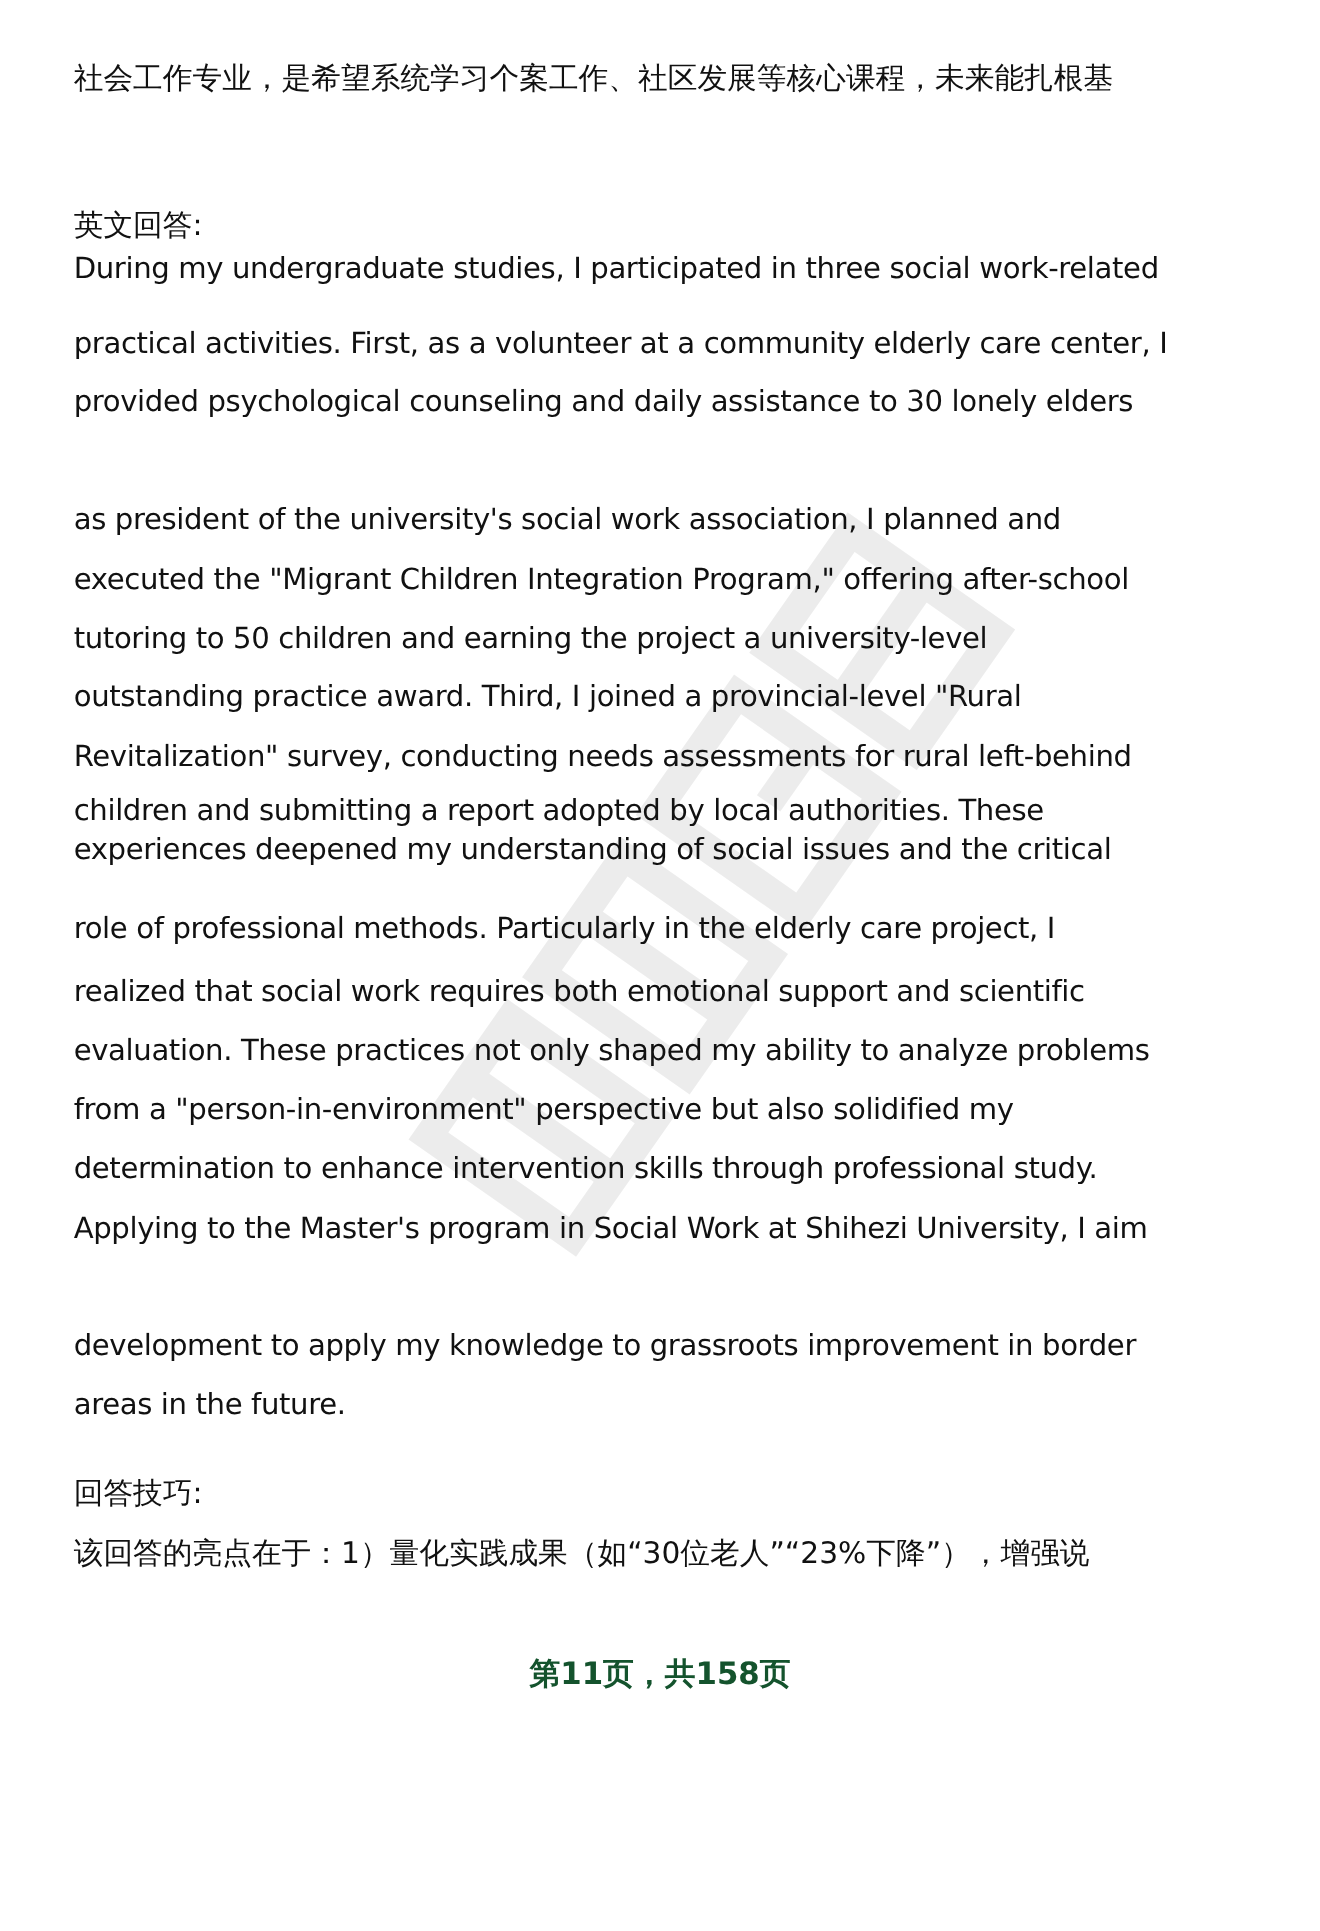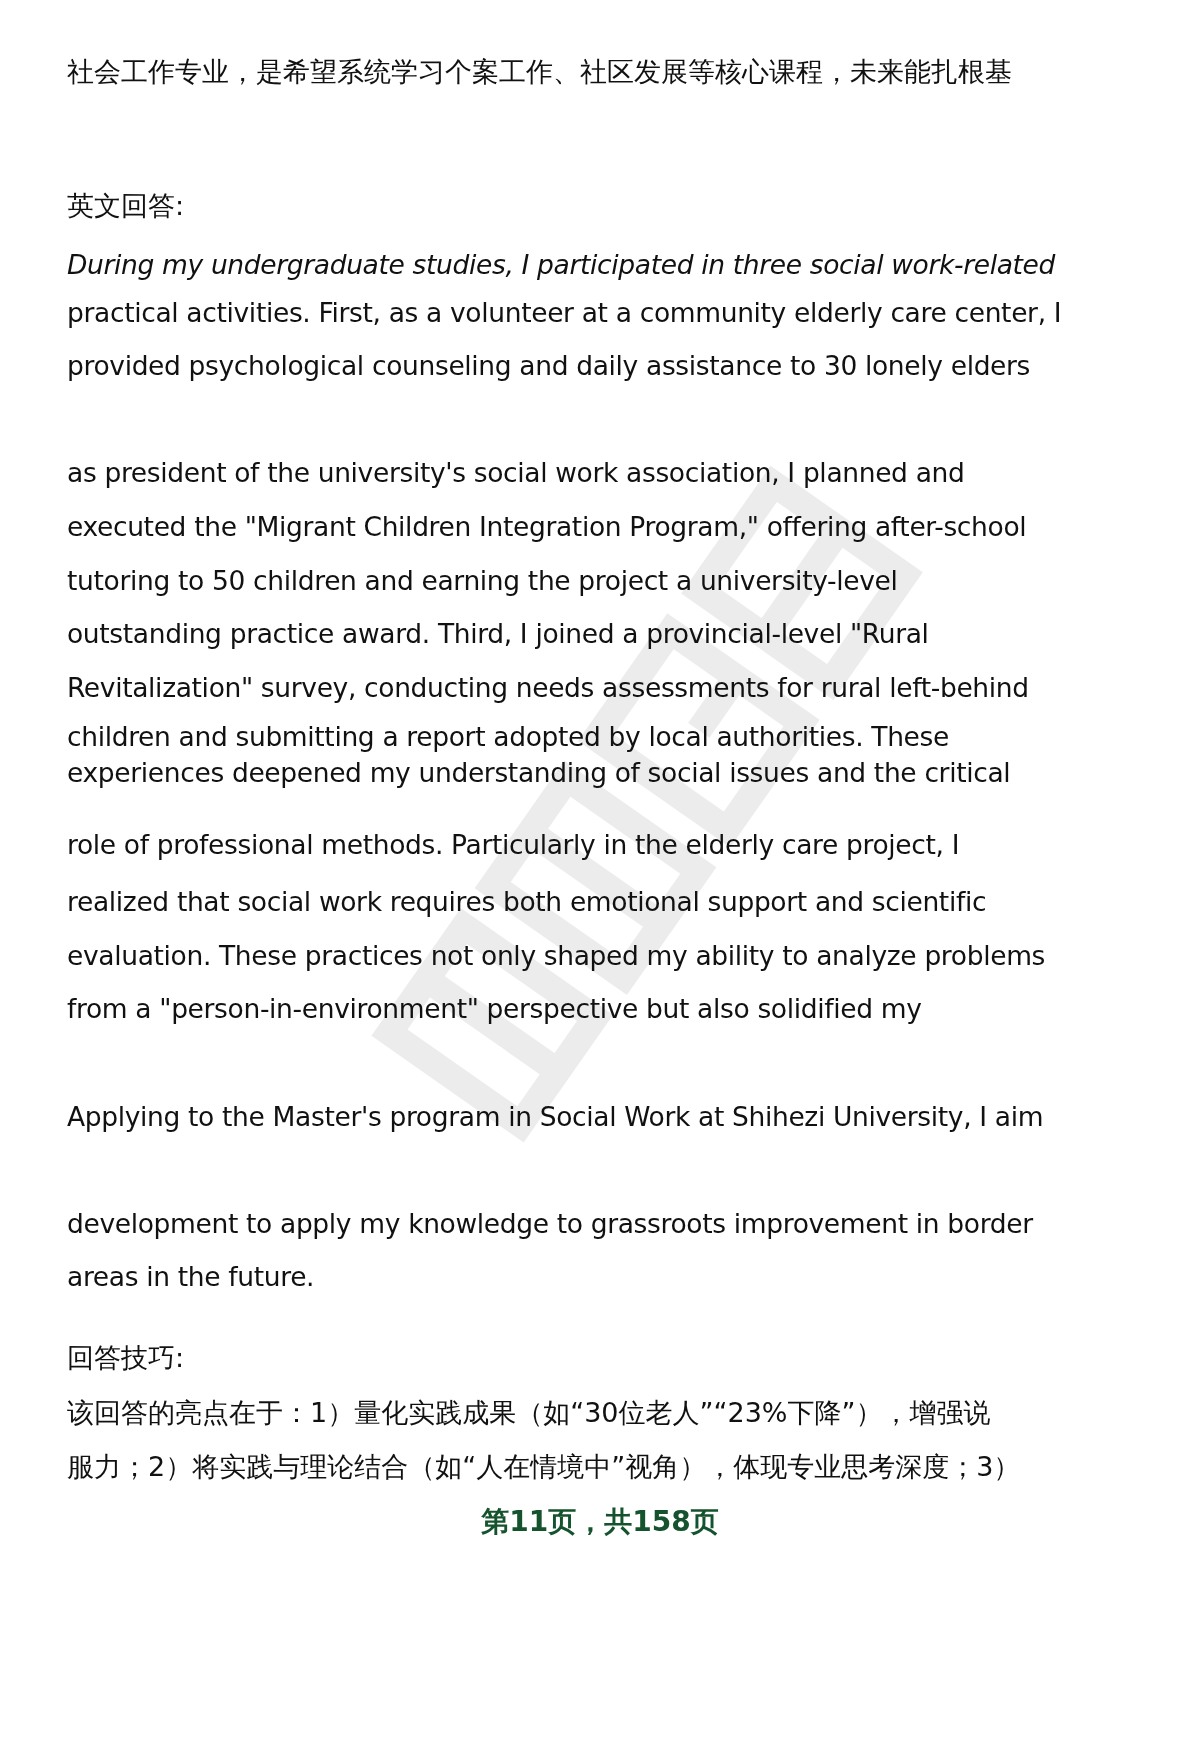--- a/index.html
+++ b/index.html
@@ -82,38 +82,38 @@
         <line x1="485" y1="380" x2="550" y2="380"></line>
         <line x1="600" y1="380" x2="730" y2="380"></line>
       </g>
     </svg>
   </div>
 
   <div class="line zh" style="top:55px;">社会工作专业，是希望系统学习个案工作、社区发展等核心课程，未来能扎根基</div>
 
   <div class="line label" style="top:189px;">英文回答:</div>
 
-  <div class="line en" style="top:248px;font-style:italic;">During my undergraduate studies, I participated in three social work-related</div>
+  <div class="line en" style="top:228px;">During my undergraduate studies, I participated in three social work-related</div>
   <div class="line en" style="top:296px;">practical activities. First, as a volunteer at a community elderly care center, I</div>
   <div class="line en" style="top:349px;">provided psychological counseling and daily assistance to 30 lonely elders</div>
   <div class="line en" style="top:456px;">as president of the university's social work association, I planned and</div>
   <div class="line en" style="top:510px;">executed the "Migrant Children Integration Program," offering after-school</div>
   <div class="line en" style="top:564px;">tutoring to 50 children and earning the project a university-level</div>
   <div class="line en" style="top:617px;">outstanding practice award. Third, I joined a provincial-level "Rural</div>
   <div class="line en" style="top:671px;">Revitalization" survey, conducting needs assessments for rural left-behind</div>
   <div class="line en" style="top:720px;">children and submitting a report adopted by local authorities. These</div>
   <div class="line en" style="top:756px;">experiences deepened my understanding of social issues and the critical</div>
   <div class="line en" style="top:828px;">role of professional methods. Particularly in the elderly care project, I</div>
   <div class="line en" style="top:885px;">realized that social work requires both emotional support and scientific</div>
   <div class="line en" style="top:939px;">evaluation. These practices not only shaped my ability to analyze problems</div>
   <div class="line en" style="top:992px;">from a "person-in-environment" perspective but also solidified my</div>
+  <div class="line en" style="top:1046px;">determination to enhance intervention skills through professional study.</div>
   <div class="line en" style="top:1100px;">Applying to the Master's program in Social Work at Shihezi University, I aim</div>
   <div class="line en" style="top:1207px;">development to apply my knowledge to grassroots improvement in border</div>
   <div class="line en" style="top:1260px;">areas in the future.</div>
 
   <div class="line label" style="top:1341px;">回答技巧:</div>
 
   <div class="line zh" style="top:1396px;">该回答的亮点在于：1）量化实践成果（如“30位老人”“23%下降”），增强说</div>
-  <div class="line zh" style="top:1450px;">服力；2）将实践与理论结合（如“人在情境中”视角），体现专业思考深度；3）</div>
 
   <div class="footer" style="top:1505px;">第11页，共158页</div>
 
 </div>
 
 </body></html>

